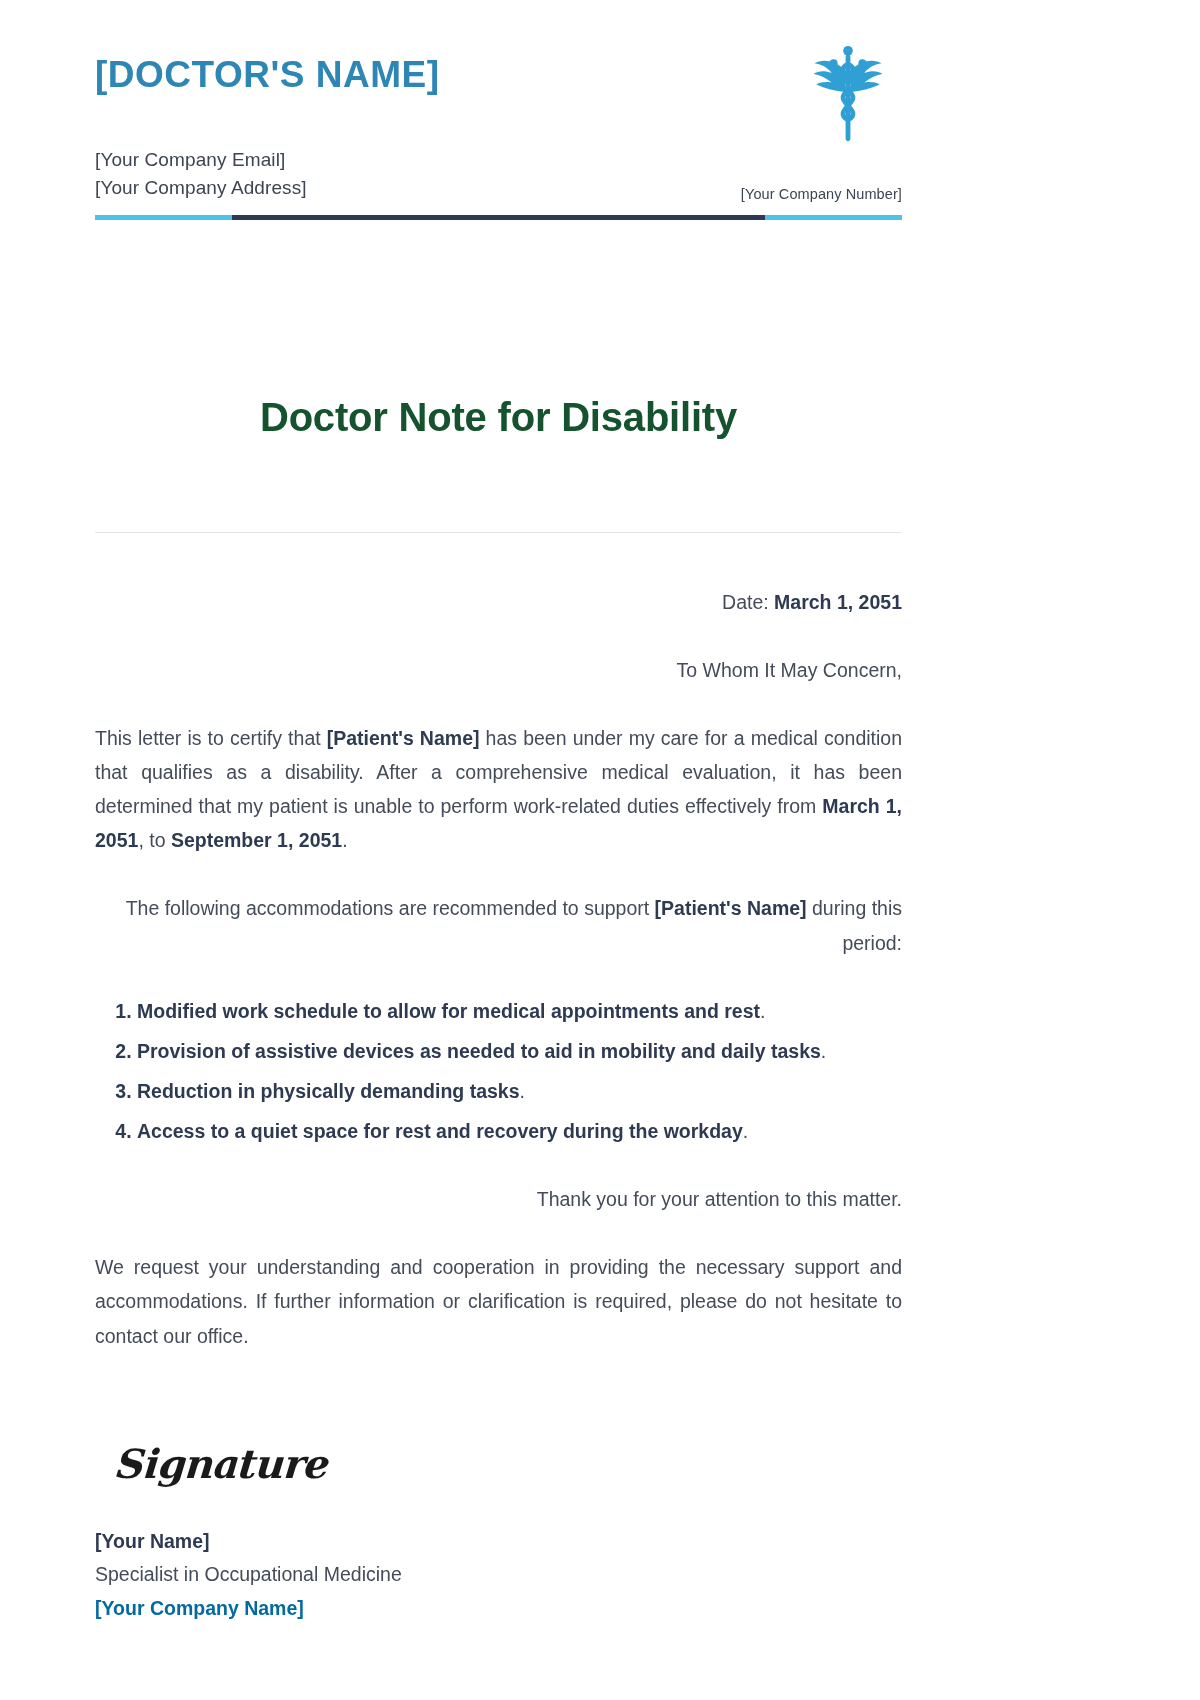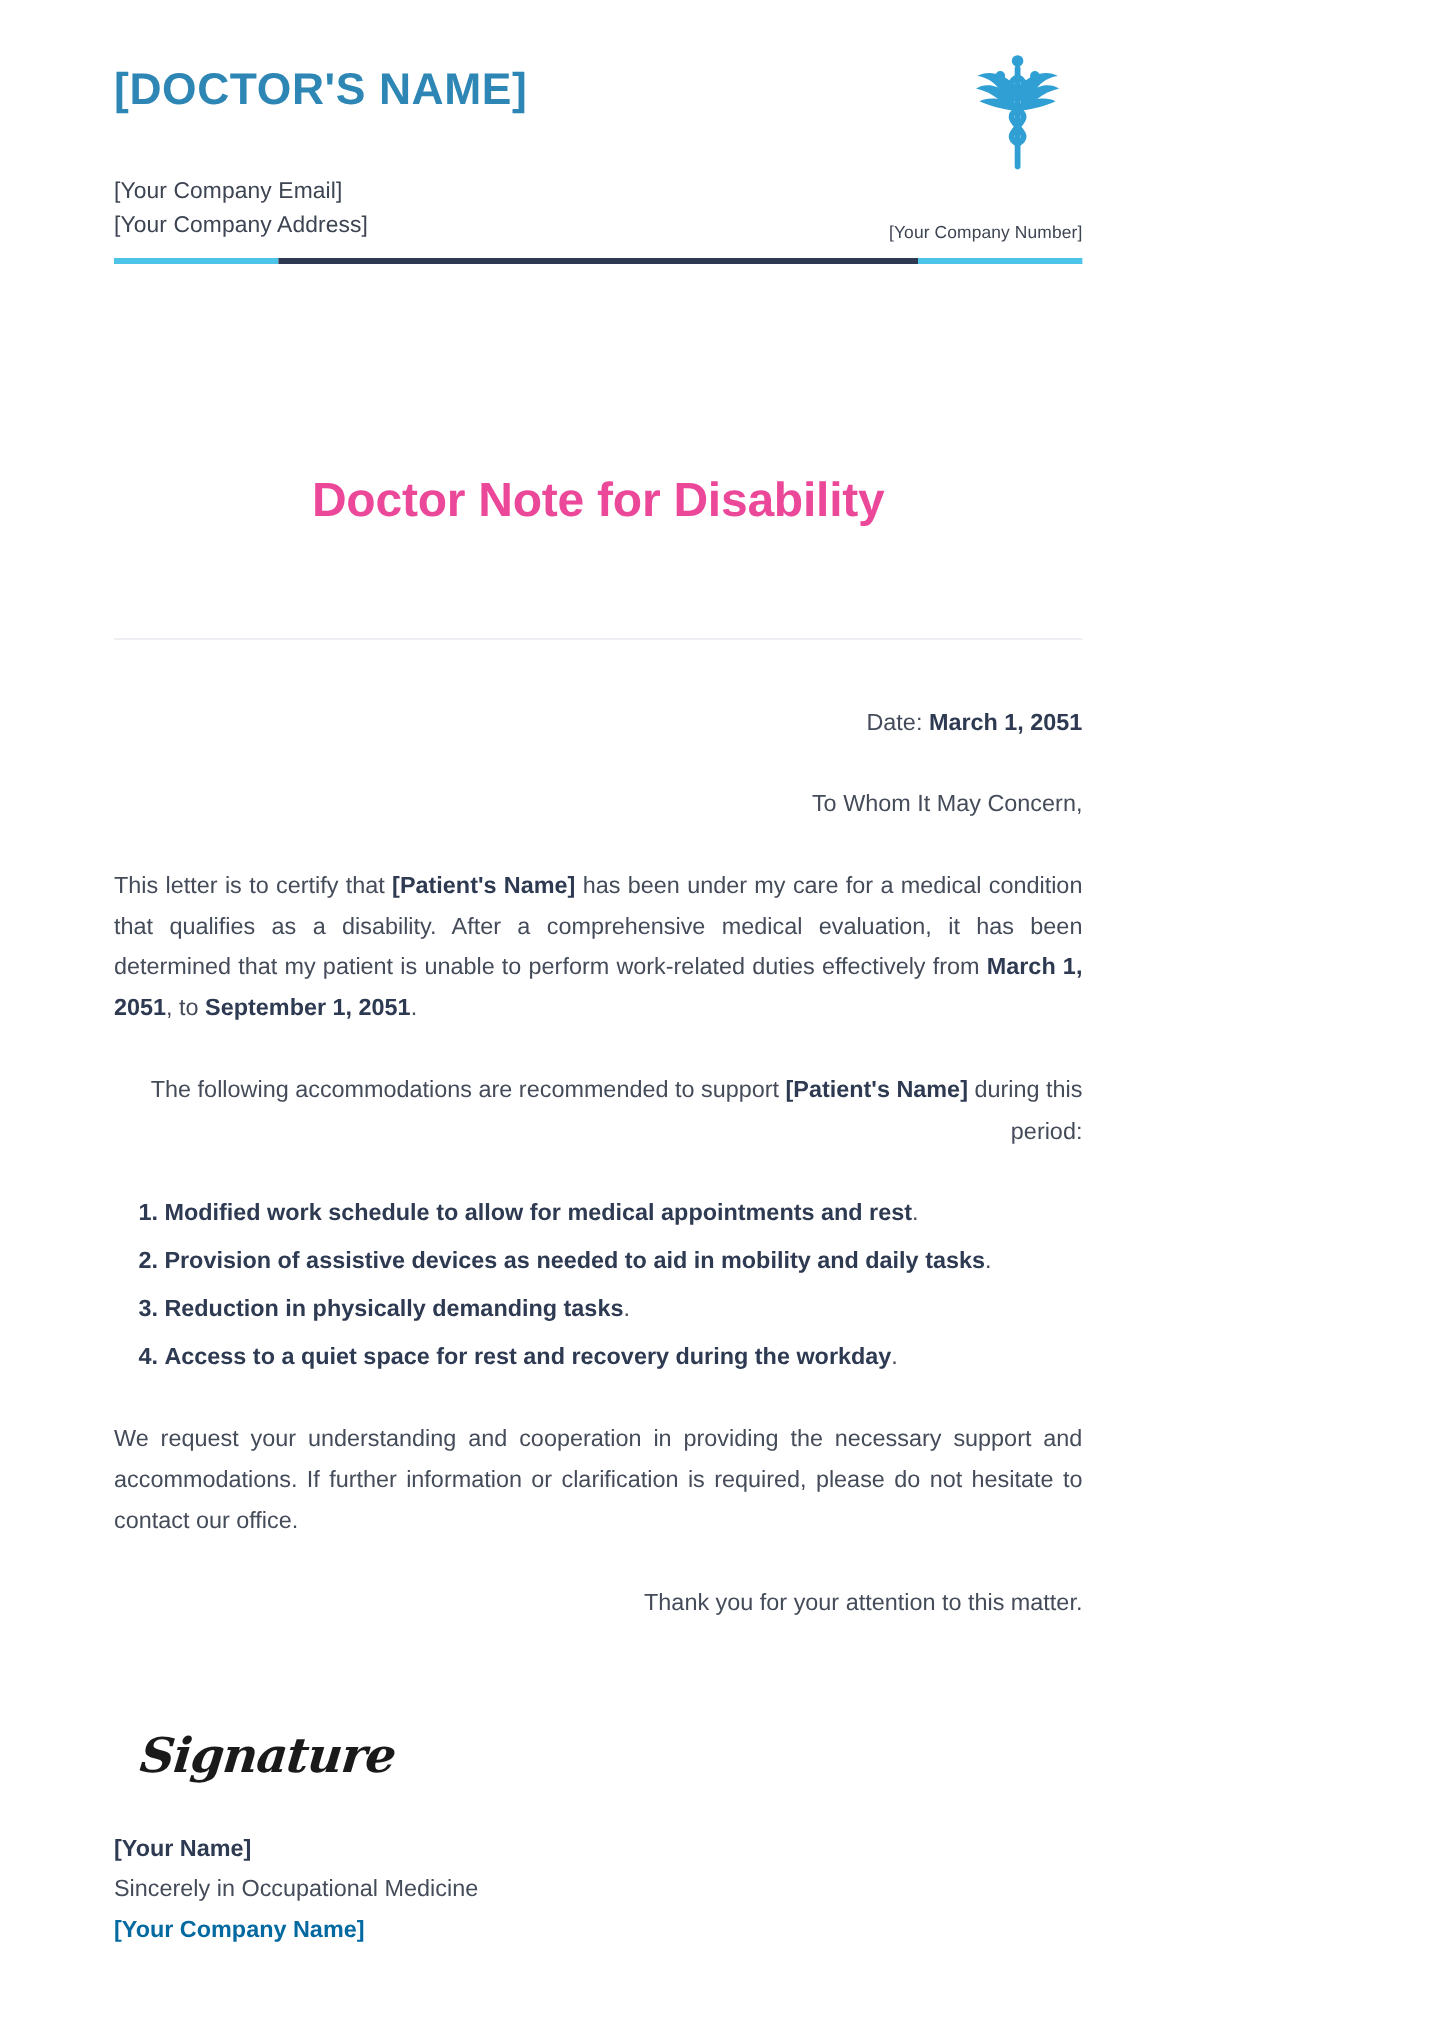--- a/index.html
+++ b/index.html
@@ -79,21 +79,21 @@
   }
   .seg-a { left: 0;      width: 17%;  background: #4ec3e8; }
   .seg-b { left: 17%;    width: 66%;  background: #2e3a52; }
   .seg-c { left: 83%;    width: 17%;  background: #4ec3e8; }
 
   
   .doc-title {
     text-align: center;
     font-size: 40px;
     font-weight: bold;
-    color: #ec4899;
+    color: #14532d;
     margin: 175px 0 0 0;
     letter-spacing: -0.2px;
   }
   .title-divider {
     margin: 92px 95px 0 95px;
     border-top: 1px solid #e2e5e9;
   }
 
   
   .body {
@@ -204,27 +204,27 @@
       <span>The following accommodations are recommended to support </span><b>[Patient's Name]</b><span> during this period:</span>
     </p>
 
     <ol class="accom">
       <li><span>Modified work schedule to allow for medical appointments and rest</span><span class="tail">.</span></li>
       <li><span>Provision of assistive devices as needed to aid in mobility and daily tasks</span><span class="tail">.</span></li>
       <li><span>Reduction in physically demanding tasks</span><span class="tail">.</span></li>
       <li><span>Access to a quiet space for rest and recovery during the workday</span><span class="tail">.</span></li>
     </ol>
 
+    <p class="para nojust">Thank you for your attention to this matter.</p>
+
     <p class="para">We request your understanding and cooperation in providing the necessary support and accommodations. If further information or clarification is required, please do not hesitate to contact our office.</p>
-
-    <p class="para nojust">Thank you for your attention to this matter.</p>
 
 
     <div class="signature">Signature</div>
 
     <div class="signoff">
       <div class="name">[Your Name]</div>
-      <div class="role">Sincerely in Occupational Medicine</div>
+      <div class="role">Specialist in Occupational Medicine</div>
       <div class="company">[Your Company Name]</div>
     </div>
 
   </div>
 </div>
 
 </body></html>

